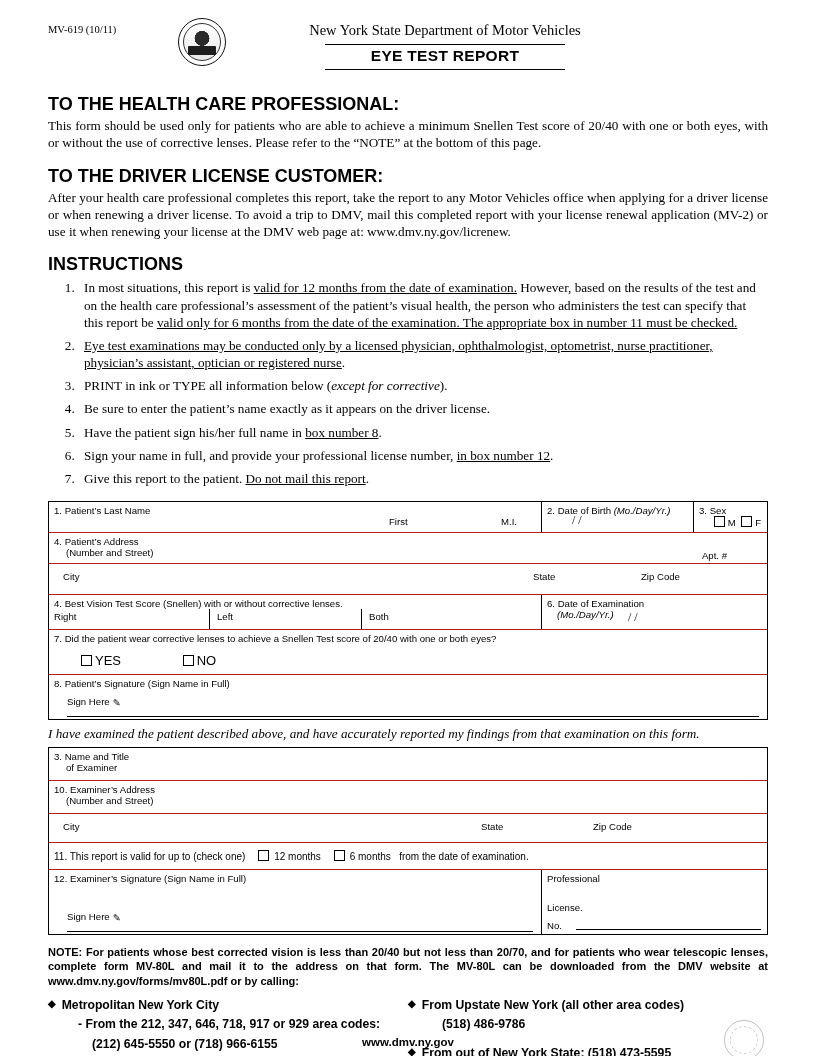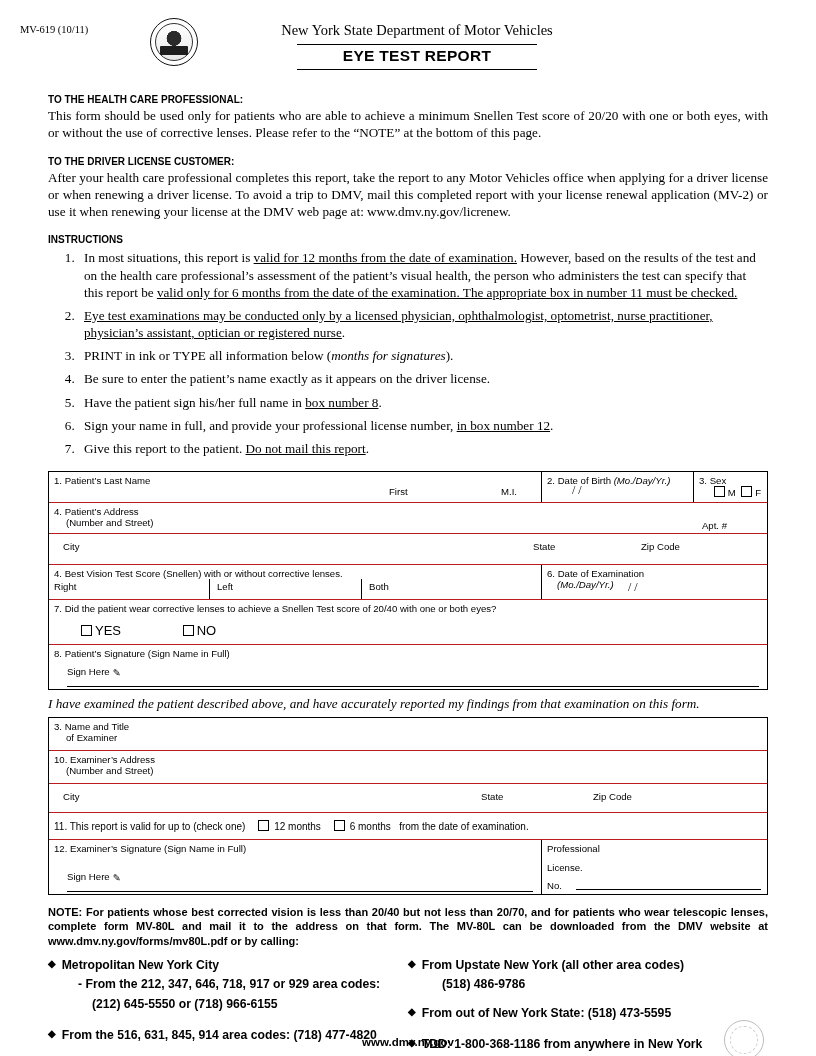--- a/index.html
+++ b/index.html
@@ -20,21 +20,21 @@
     width: 816px;
     height: 1056px;
     padding: 0;
     box-sizing: border-box;
   }
 
   
   .header {
     position: relative;
     height: 62px;
-    margin: 18px 48px 0 20px;
+    margin: 18px 48px 0 48px;
   }
   .formcode {
     position: absolute;
     left: 0;
     top: 6px;
     font-family: "Liberation Serif", serif;
     font-size: 10.5px;
   }
   .seal {
     position: absolute;
@@ -97,21 +97,21 @@
     width: 240px;
     margin: 2px auto 0 auto;
   }
 
   
   .content {
     margin: 0 48px;
   }
   h2.sec {
     font-family: "Liberation Sans", sans-serif;
-    font-size: 10px;
+    font-size: 18px;
     font-weight: bold;
     margin: 14px 0 3px 0;
   }
   p.body {
     font-size: 13.2px;
     line-height: 1.28;
     margin: 0 0 2px 0;
     text-align: justify;
   }
   ol.instructions {
@@ -301,30 +301,30 @@
 
     <div class="title-wrap">
       <div class="title-rule-top"></div>
       <div class="title">EYE TEST REPORT</div>
       <div class="title-rule-bot"></div>
     </div>
   </div>
 
   <div class="content">
     <h2 class="sec">TO THE HEALTH CARE PROFESSIONAL:</h2>
-    <p class="body">This form should be used only for patients who are able to achieve a minimum Snellen Test score of 20/20 with one or both eyes, with or without the use of corrective lenses. Please refer to the “NOTE” at the bottom of this page.</p>
+    <p class="body">This form should be used only for patients who are able to achieve a minimum Snellen Test score of 20/40 with one or both eyes, with or without the use of corrective lenses. Please refer to the “NOTE” at the bottom of this page.</p>
 
     <h2 class="sec">TO THE DRIVER LICENSE CUSTOMER:</h2>
     <p class="body">After your health care professional completes this report, take the report to any Motor Vehicles office when applying for a driver license or when renewing a driver license. To avoid a trip to DMV, mail this completed report with your license renewal application (MV-2) or use it when renewing your license at the DMV web page at: www.dmv.ny.gov/licrenew.</p>
 
     <h2 class="sec">INSTRUCTIONS</h2>
     <ol class="instructions" id="instructions-list">
         <li><span>In most situations, this report is </span><span class="u">valid for 12 months from the date of examination.</span><span>  However, based on the results of the test and on the health care professional’s assessment of the patient’s visual health, the person who administers the test can specify that this report be </span><span class="u">valid only for 6 months from the date of the examination.  The appropriate box in number 11 must be checked.</span></li>
         <li><span class="u">Eye test examinations may be conducted only by a licensed physician, ophthalmologist, optometrist, nurse practitioner, physician’s assistant, optician or registered nurse</span><span>.</span></li>
-        <li><span>PRINT in ink or TYPE all information below (</span><span class="i">months for signatures</span><span>).</span></li>
+        <li><span>PRINT in ink or TYPE all information below (</span><span class="i">except for corrective</span><span>).</span></li>
         <li><span>Be sure to enter the patient’s name exactly as it appears on the driver license.</span></li>
         <li><span>Have the patient sign his/her full name in </span><span class="u">box number 8</span><span>.</span></li>
         <li><span>Sign your name in full, and provide your professional license number, </span><span class="u">in box number 12</span><span>.</span></li>
         <li><span>Give this report to the patient. </span><span class="u">Do not mail this report</span><span>.</span></li>
       </ol>
   </div>
 
   <div class="form">
 
     <div class="row">
@@ -437,21 +437,21 @@
     <div class="row">
       <div class="cell signrow" style="width:492px;">
         <span class="lbl">12.  Examiner’s Signature (Sign Name in Full)</span>
         <span class="signhere">
           <span>Sign Here</span><span class="penicon">✎</span>
         </span>
         <span class="signline"></span>
       </div>
       <div class="cell bl signrow" style="width:226px;">
         <span class="lbl">Professional</span>
-        <span class="lbl" style="margin-top:8px;">License.</span>
+        <span class="lbl" style="margin-top:18px;">License.</span>
         <span class="lbl" style="margin-top:6px;">No.</span>
         <span class="signline" style="left:34px; right:6px; bottom:4px;"></span>
       </div>
     </div>
   </div>
 
   <div class="note">NOTE:  For patients whose best corrected vision is less than 20/40 but not less than 20/70, and for patients who wear telescopic lenses, complete form MV-80L and mail it to the address on that form.  The MV-80L can be downloaded from the DMV website at www.dmv.ny.gov/forms/mv80L.pdf or by calling:</div>
 
   <div class="phones">
     <div class="col">

